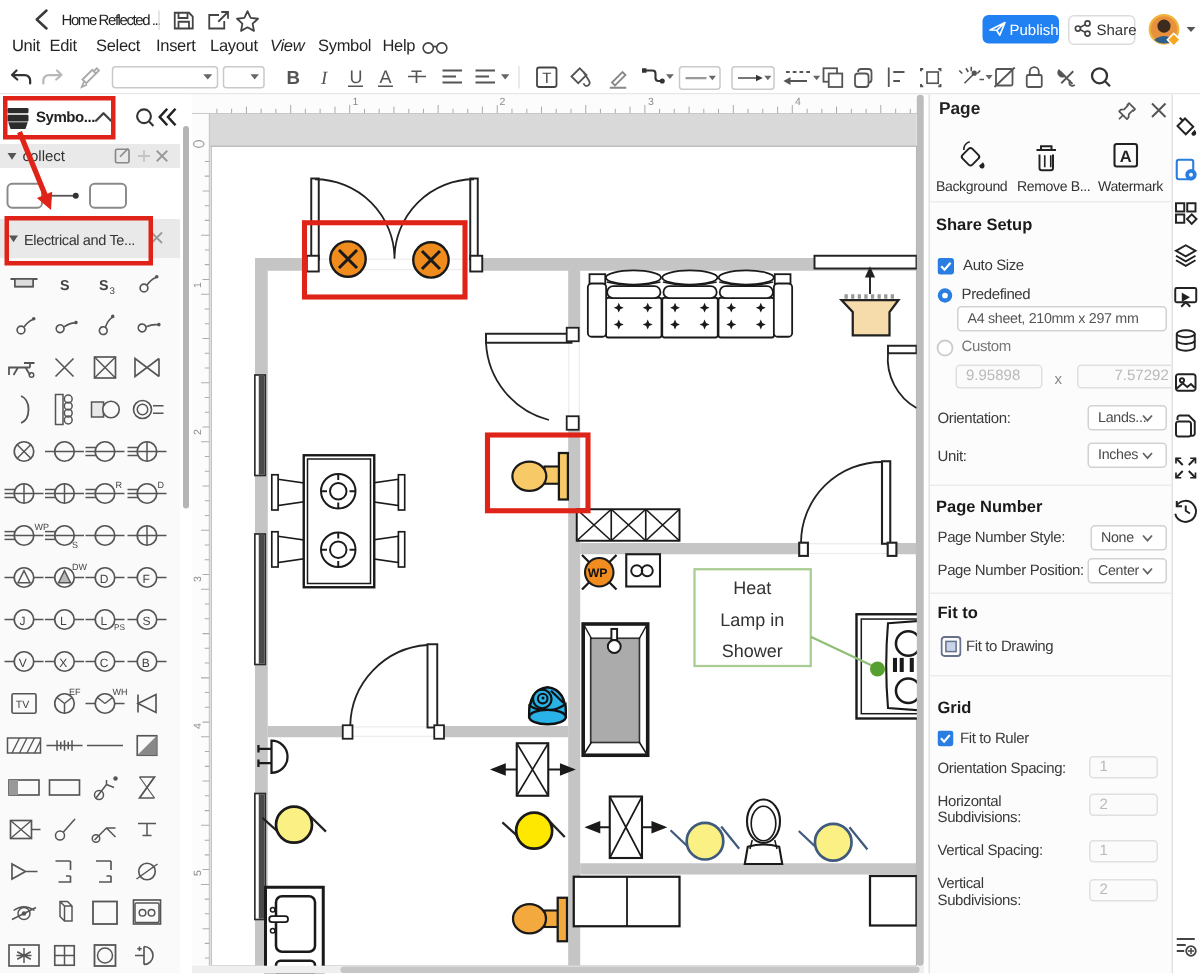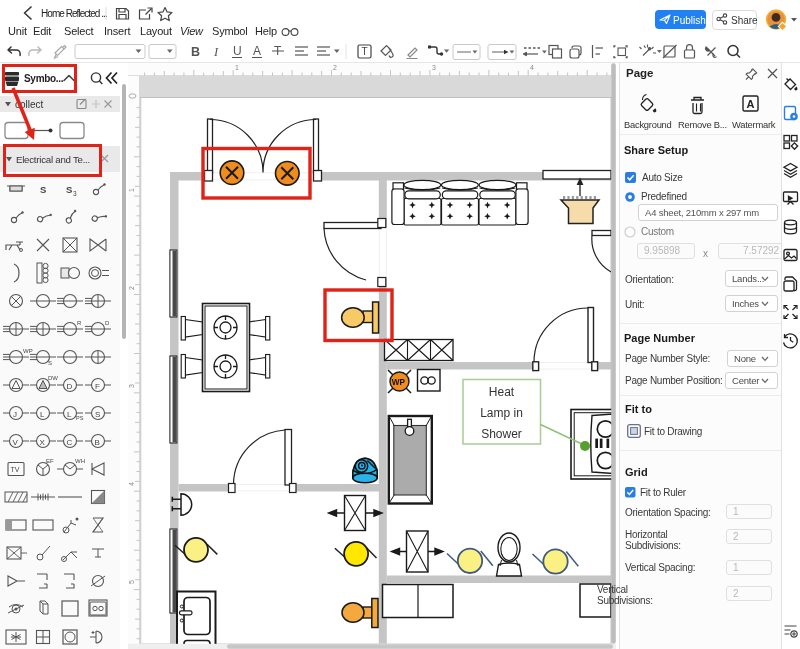--- a/index.html
+++ b/index.html
@@ -882,21 +882,21 @@
   <rect x="0" y="0" width="10.5" height="10.5" rx="2" fill="#2a7de1"></rect>
   <path d="M2.3 5.2 L4.4 7.4 L8.2 3" fill="none" stroke="#fff" stroke-width="1.4"></path>
 </svg>
 <div class="abs pl" style="left:640px;top:487px;">Fit to Ruler</div>
 <div class="abs pl" style="left:625px;top:507px;">Orientation Spacing:</div>
 <div class="dinp" style="left:726px;top:504px;width:38px;height:13px;line-height:13px;padding-left:6px;">1</div>
 <div class="abs pl" style="left:625px;top:529px;">Horizontal<br>Subdivisions:</div>
 <div class="dinp" style="left:726px;top:529px;width:38px;height:13px;line-height:13px;padding-left:6px;">2</div>
 <div class="abs pl" style="left:625px;top:562px;">Vertical Spacing:</div>
 <div class="dinp" style="left:726px;top:560px;width:38px;height:13px;line-height:13px;padding-left:6px;">1</div>
-<div class="abs pl" style="left:597px;top:584px;">Vertical<br>Subdivisions:</div>
+<div class="abs pl" style="left:625px;top:584px;">Vertical<br>Subdivisions:</div>
 <div class="dinp" style="left:726px;top:586px;width:38px;height:13px;line-height:13px;padding-left:6px;">2</div>
 
 <div class="abs" style="left:781px;top:63px;width:19px;height:586px;background:#fff;border-left:1px solid #e2e2e2;"></div>
 <svg class="abs" style="left:781px;top:63px" width="19" height="586" viewBox="0 0 19 586">
   <g transform="translate(9.5,22)">
     <path d="M-5.5 -1 l5 -5 5.5 5.5 -5 5 z M-2 -4.5 l-2 -2" fill="none" stroke="#222" stroke-width="1.3"></path>
     <path d="M6 1.5 q2 2.8 0 3.8 q-2 0.8 -2.3 -1.5 z" fill="#222"></path>
   </g>
   <g transform="translate(9.5,50)">
     <rect x="-6" y="-6.5" width="11" height="13" rx="1.5" fill="none" stroke="#2a7de1" stroke-width="1.4"></rect>

